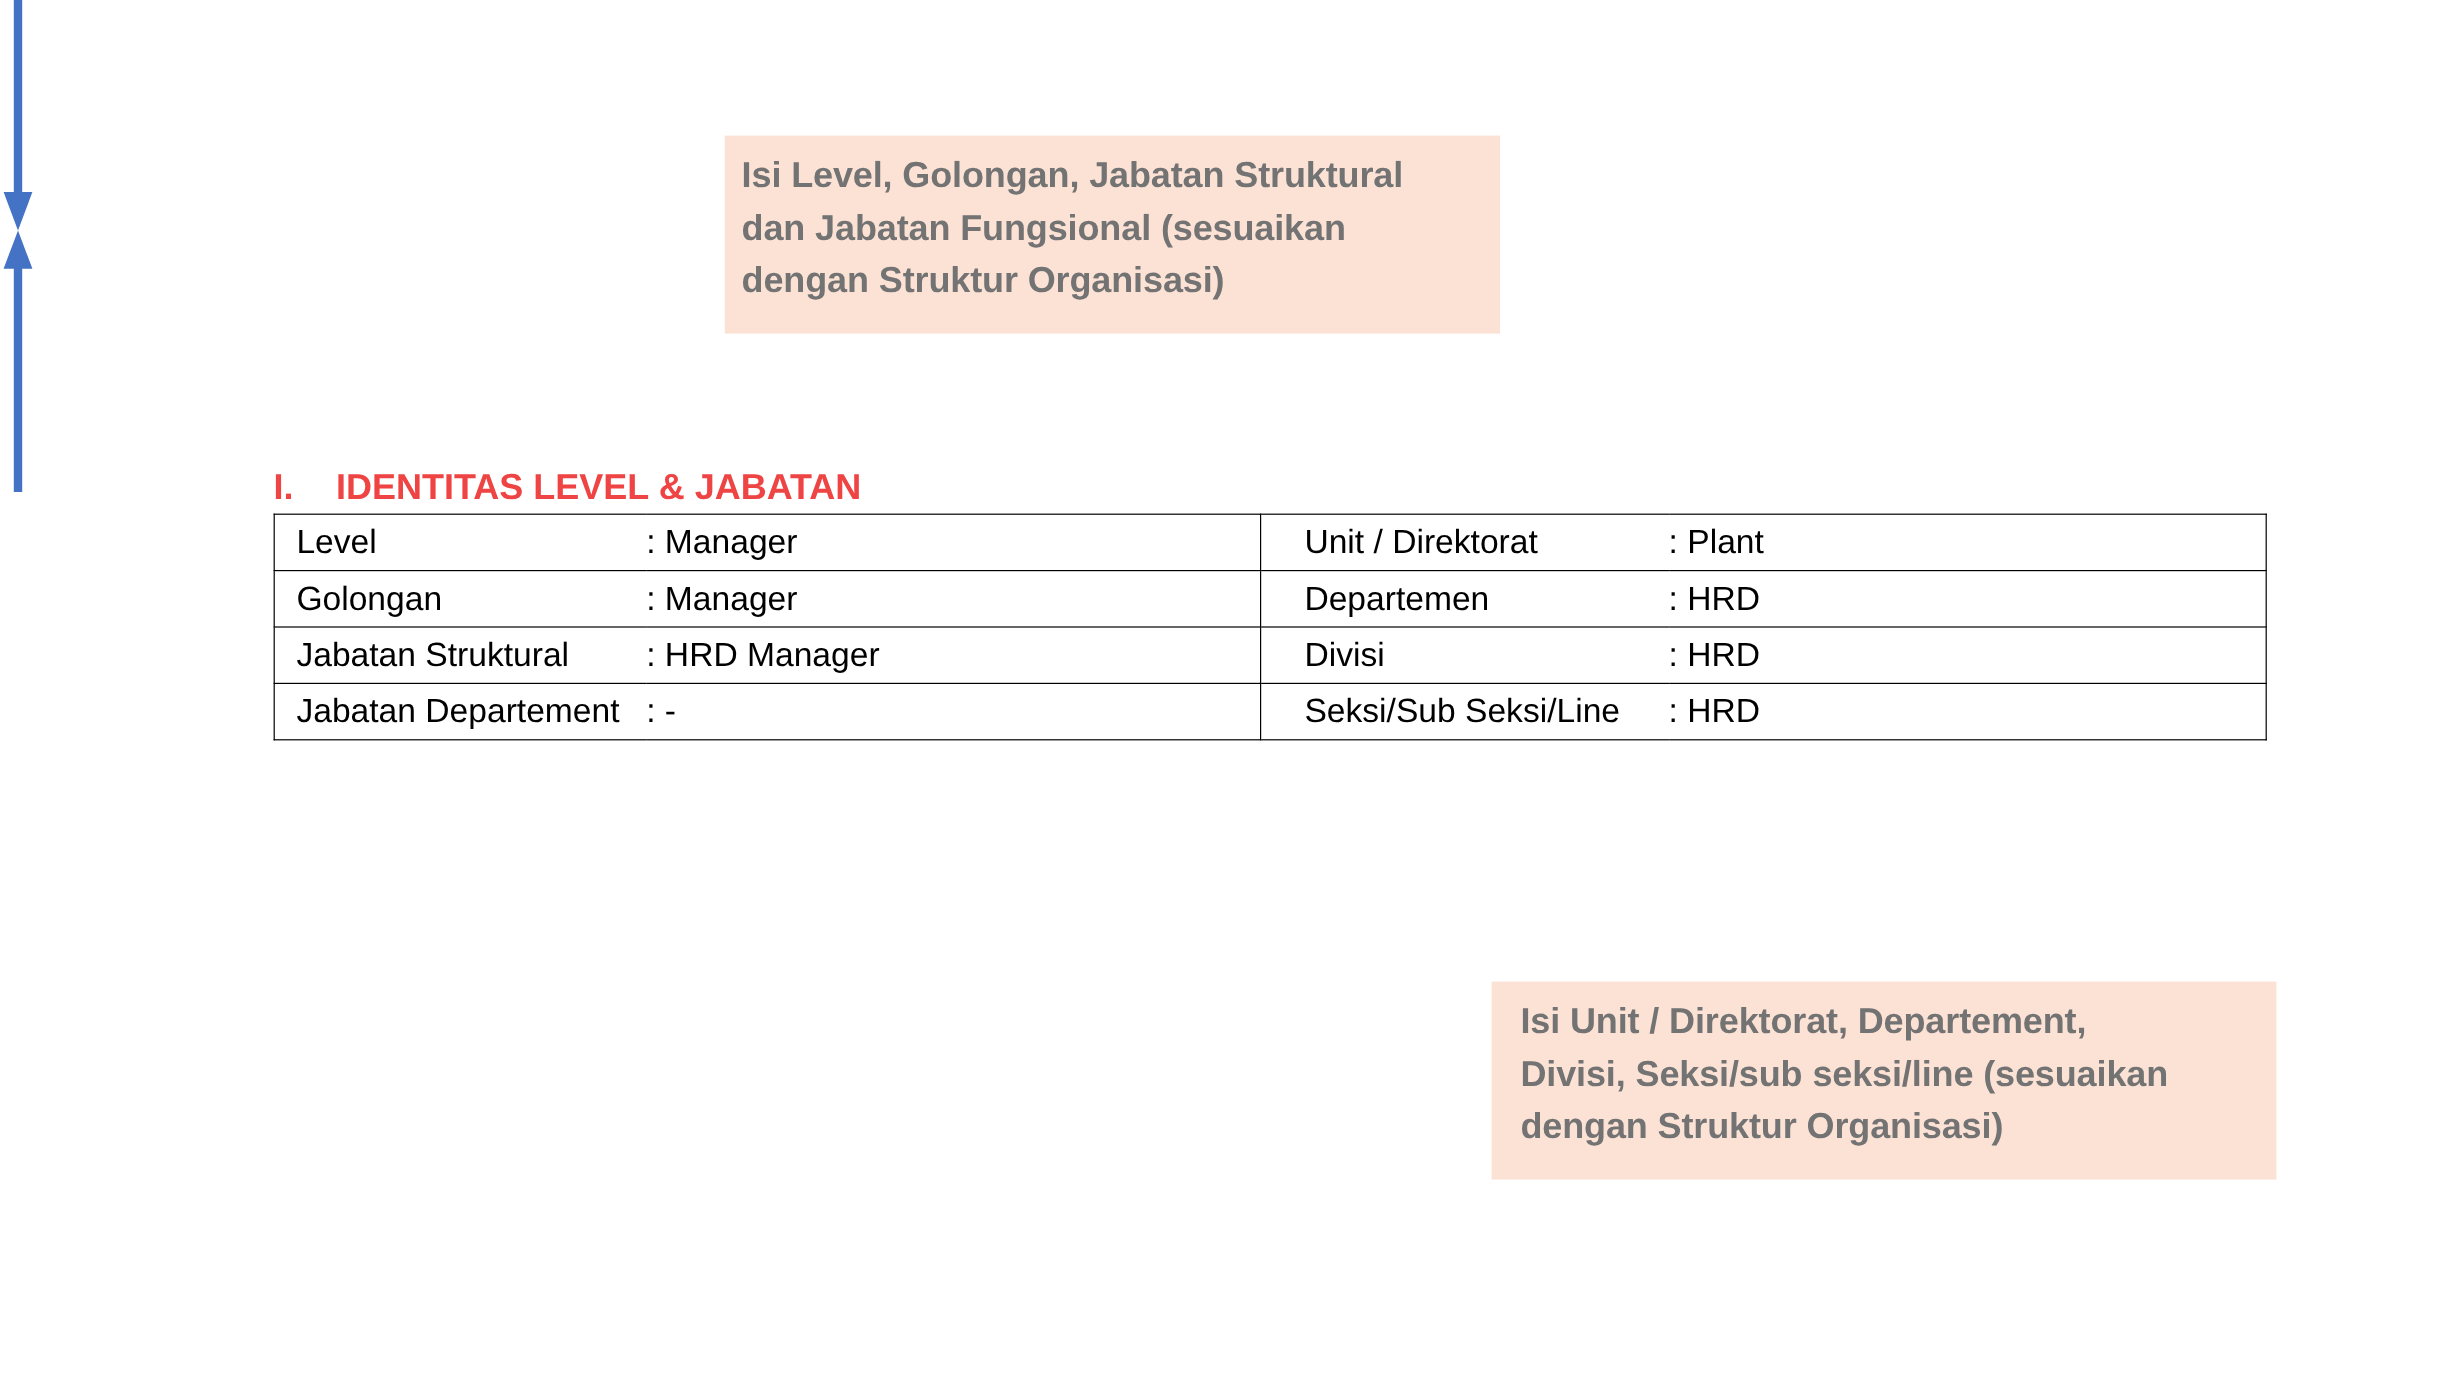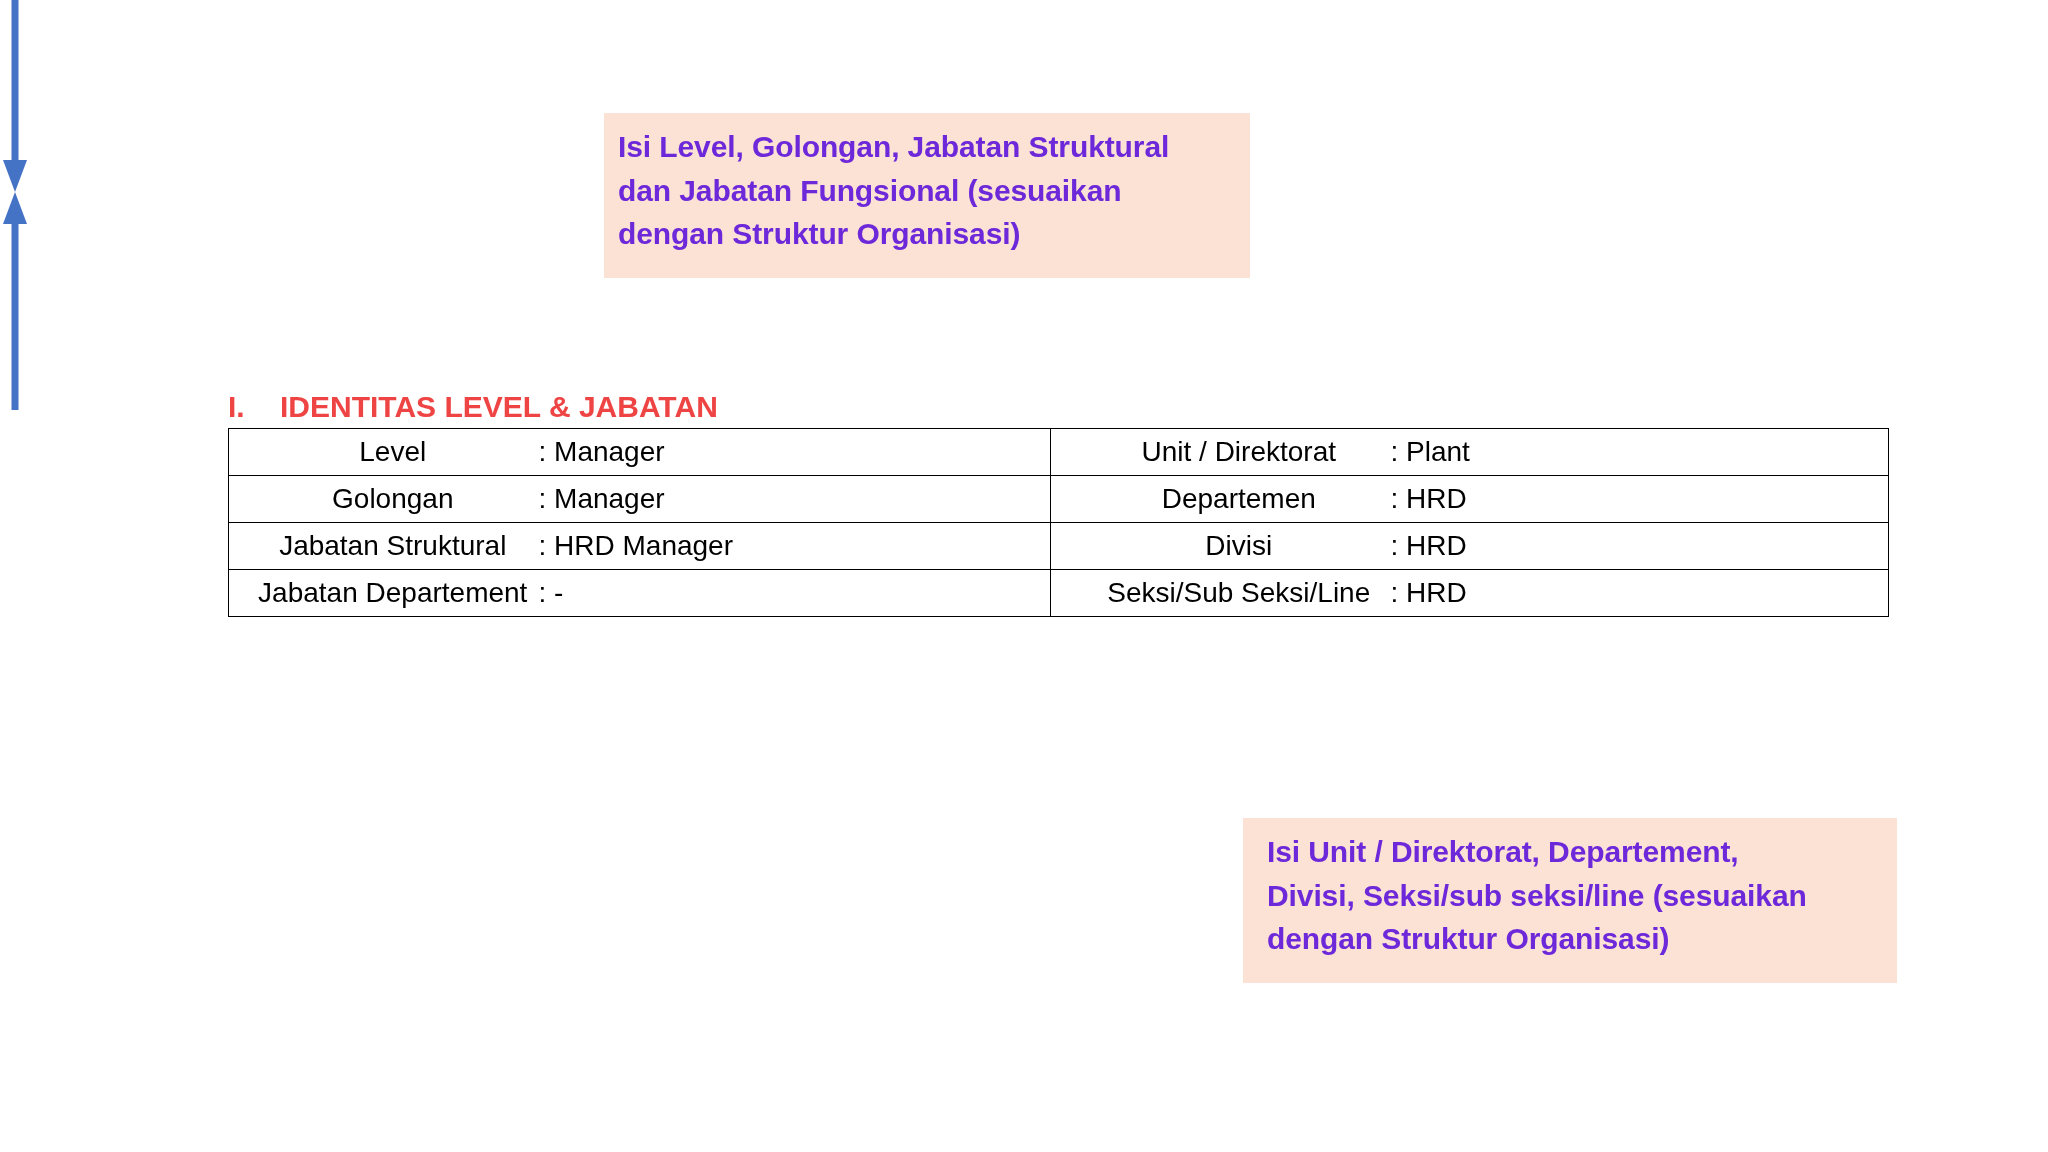--- a/index.html
+++ b/index.html
@@ -19,21 +19,21 @@
     overflow: hidden;
   }
 
   
   .callout {
     position: absolute;
     background: #FBE2D5;
     font-weight: bold;
     font-size: 30px;
     line-height: 1.45;
-    color: #6d28d9;
+    color: #737373;
     letter-spacing: -0.1px;
   }
   .callout .line {
     display: block;
     white-space: nowrap;
   }
 
   #callout-top {
     left: 604px;
     top: 113px;
@@ -86,21 +86,21 @@
     border: 1.5px solid #000000;
     height: 46px;
     padding: 0 0 0 18px;
     font-size: 28px;
     font-weight: normal;
     color: #000000;
     vertical-align: middle;
     white-space: nowrap;
     overflow: hidden;
   }
-  #identity-table td.label-cell  { border-right: none; text-align: center; }
+  #identity-table td.label-cell  { border-right: none; }
   #identity-table td.value-cell  { border-left: none; padding-left: 0; }
 
   
   #identity-table col.c1 { width: 310px; }
   #identity-table col.c2 { width: 512px; }
   #identity-table col.c3 { width: 340px; }
   #identity-table col.c4 { width: 498px; }
 
   #identity-table td.right-label { border-left: 1.5px solid #000000; padding-left: 36px; margin-left: 35px; }
 </style>

